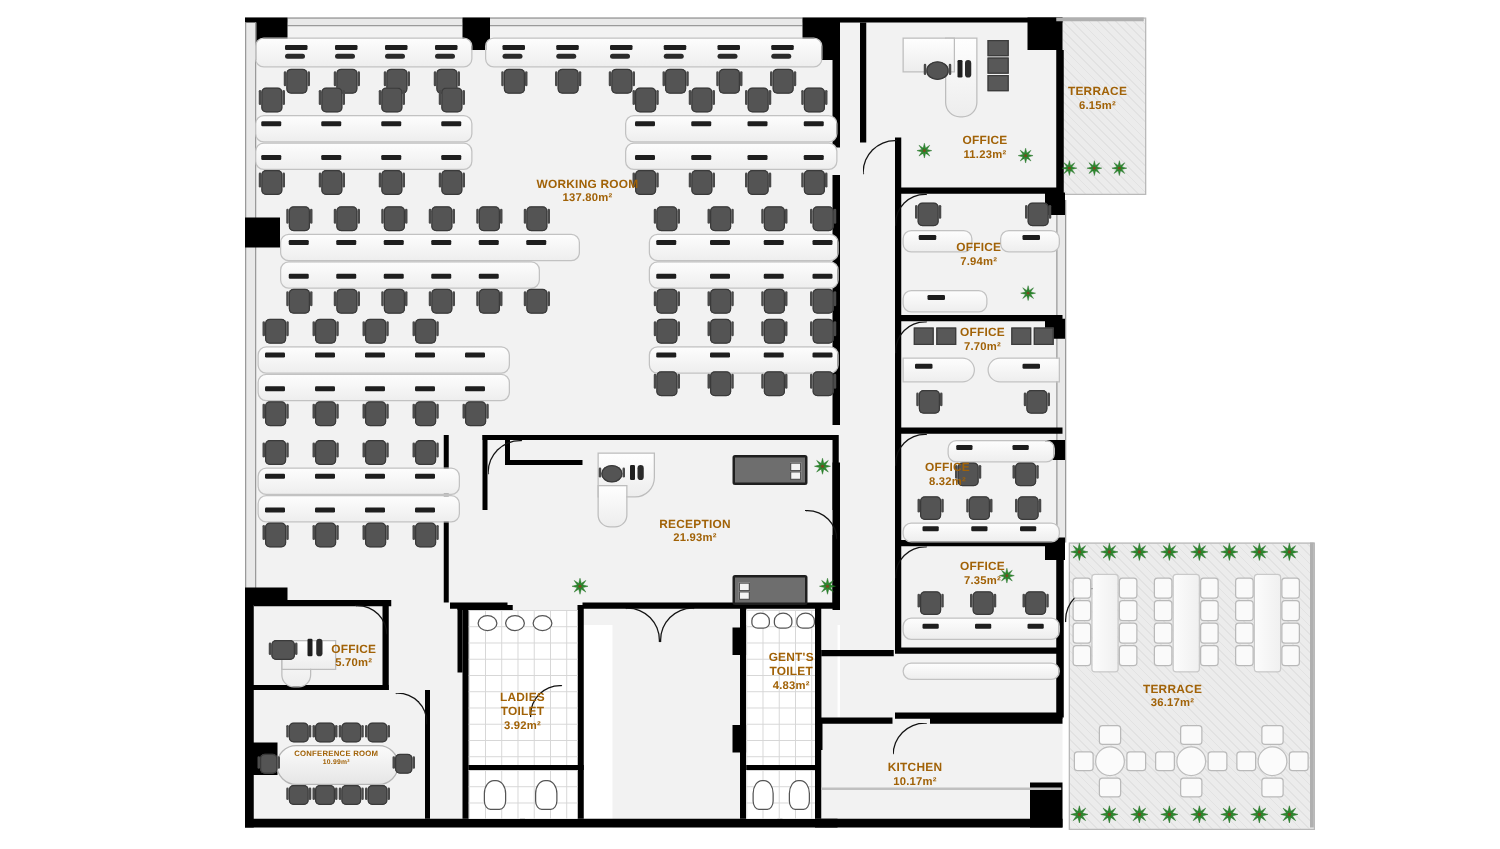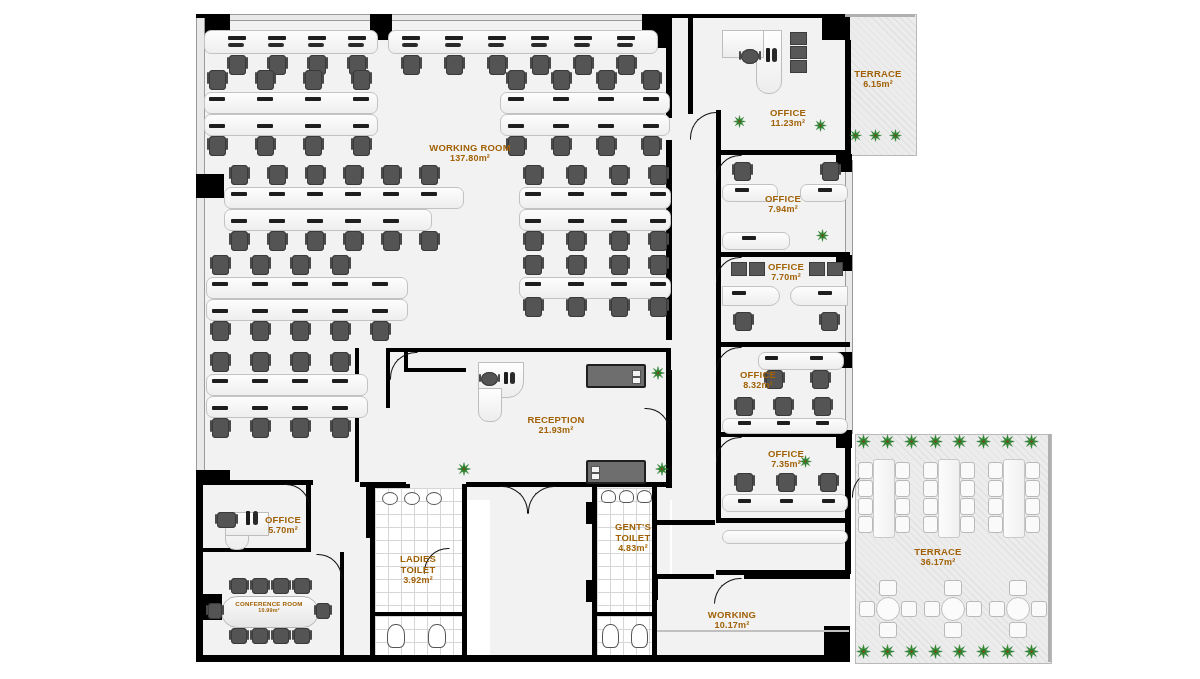--- a/index.html
+++ b/index.html
@@ -644,21 +644,21 @@
     <span class="ar">3.92m²</span>
   </div>
 
   <div class="label" style="left:598px;top:521px;width:70px;">
     <span class="nm">GENT'S</span>
     <span class="nm">TOILET</span>
     <span class="ar">4.83m²</span>
   </div>
 
   <div class="label" style="left:692px;top:609px;width:80px;">
-    <span class="nm">WORKING</span>
+    <span class="nm">KITCHEN</span>
     <span class="ar">10.17m²</span>
   </div>
 
   <div class="label" style="left:840px;top:68px;width:76px;">
     <span class="nm">TERRACE</span>
     <span class="ar">6.15m²</span>
   </div>
 
   <div class="label" style="left:898px;top:546px;width:80px;">
     <span class="nm">TERRACE</span>

